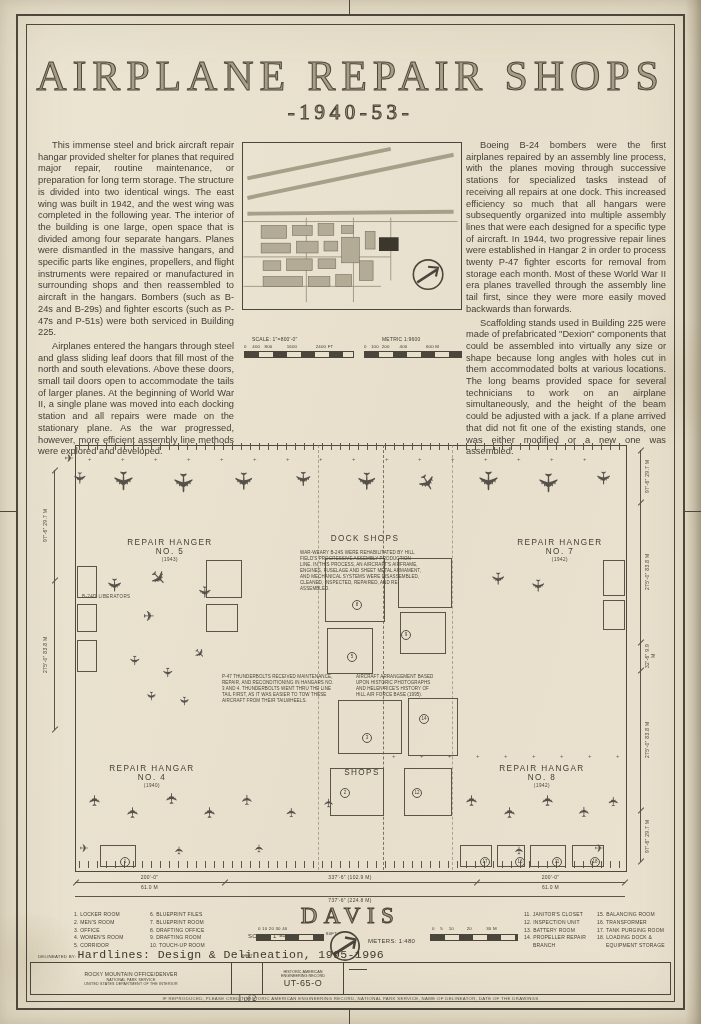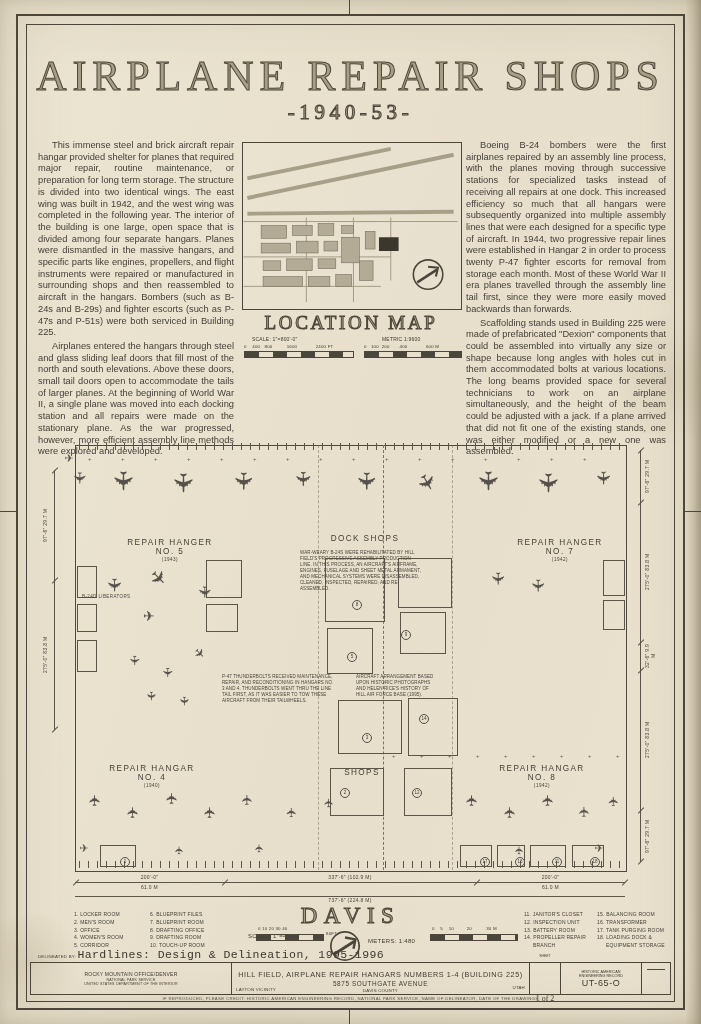--- a/index.html
+++ b/index.html
@@ -114,21 +114,20 @@
         <rect x="118" y="120" width="14" height="20"></rect>
       </g>
       <rect x="138" y="96" width="20" height="14" fill="#3c372d"></rect>
       <g stroke="#4b463b" fill="none">
         <circle cx="188" cy="134" r="15" stroke-width="1.6"></circle>
         <path d="M177,142 L197,129" stroke-width="2.6"></path>
         <path d="M188,126 L198,127 L196,136" stroke-width="2.2"></path>
       </g>
     </svg>
   </div>
-  <div class="map-caption engraved">LOCATION MAP</div>
 
   <div class="t5" style="position:absolute;left:252px;top:336px;">SCALE: 1"=800'-0"</div>
   <div class="t4 pre" style="position:absolute;left:244px;top:344px;">0    400   800          1600             2400 FT</div>
   <div class="sbar" style="left:244px;top:351px;width:108px;"></div>
   <div class="t5" style="position:absolute;left:382px;top:336px;">METRIC 1:9600</div>
   <div class="t4 pre" style="position:absolute;left:364px;top:344px;">0   100  200       400             600 M</div>
   <div class="sbar" style="left:364px;top:351px;width:96px;"></div>
 
   <div class="plan-rect"></div>
   <div class="vline" style="left:383px;top:445px;height:425px;"></div>
@@ -470,27 +469,20 @@
     <span class="t4">DELINEATED BY:</span>
     <span class="handname">Hardlines: Design &amp; Delineation, 1995-1996</span>
   </div>
 
   <div class="tb">
     <div class="tb-cell" style="width:200px;">
       <div class="t5">ROCKY MOUNTAIN OFFICE/DENVER</div>
       <div style="font-size:3.6px;letter-spacing:.2px;margin-top:1px;">NATIONAL PARK SERVICE</div>
       <div style="font-size:3.6px;letter-spacing:.2px;">UNITED STATES DEPARTMENT OF THE INTERIOR</div>
     </div>
-    <div class="tb-cell" style="flex:1;">
-      <div style="font-size:7.2px;letter-spacing:.6px;">HILL FIELD, AIRPLANE REPAIR HANGARS NUMBERS 1-4 (BUILDING 225)</div>
-      <div style="font-size:6.4px;letter-spacing:.6px;margin-top:1px;">5875 SOUTHGATE AVENUE</div>
-      <div class="t4" style="position:absolute;left:4px;bottom:2px;">LAYTON VICINITY</div>
-      <div class="t4" style="position:absolute;left:0;right:0;bottom:1px;text-align:center;">DAVIS COUNTY</div>
-      <div class="t4" style="position:absolute;right:4px;bottom:4px;">UTAH</div>
-    </div>
     <div class="tb-cell" style="width:30px;">
       <div style="font-size:3.4px;">SHEET</div>
       <div style="font-size:8px;font-family:'Liberation Serif',serif;margin-top:36px;">1 of 2</div>
     </div>
     <div class="tb-cell" style="width:80px;">
       <div style="font-size:3.8px;">HISTORIC AMERICAN</div>
       <div style="font-size:3.8px;">ENGINEERING RECORD</div>
       <div style="font-size:9px;letter-spacing:.6px;">UT-65-O</div>
     </div>
     <div class="tb-cell" style="width:28px;">

